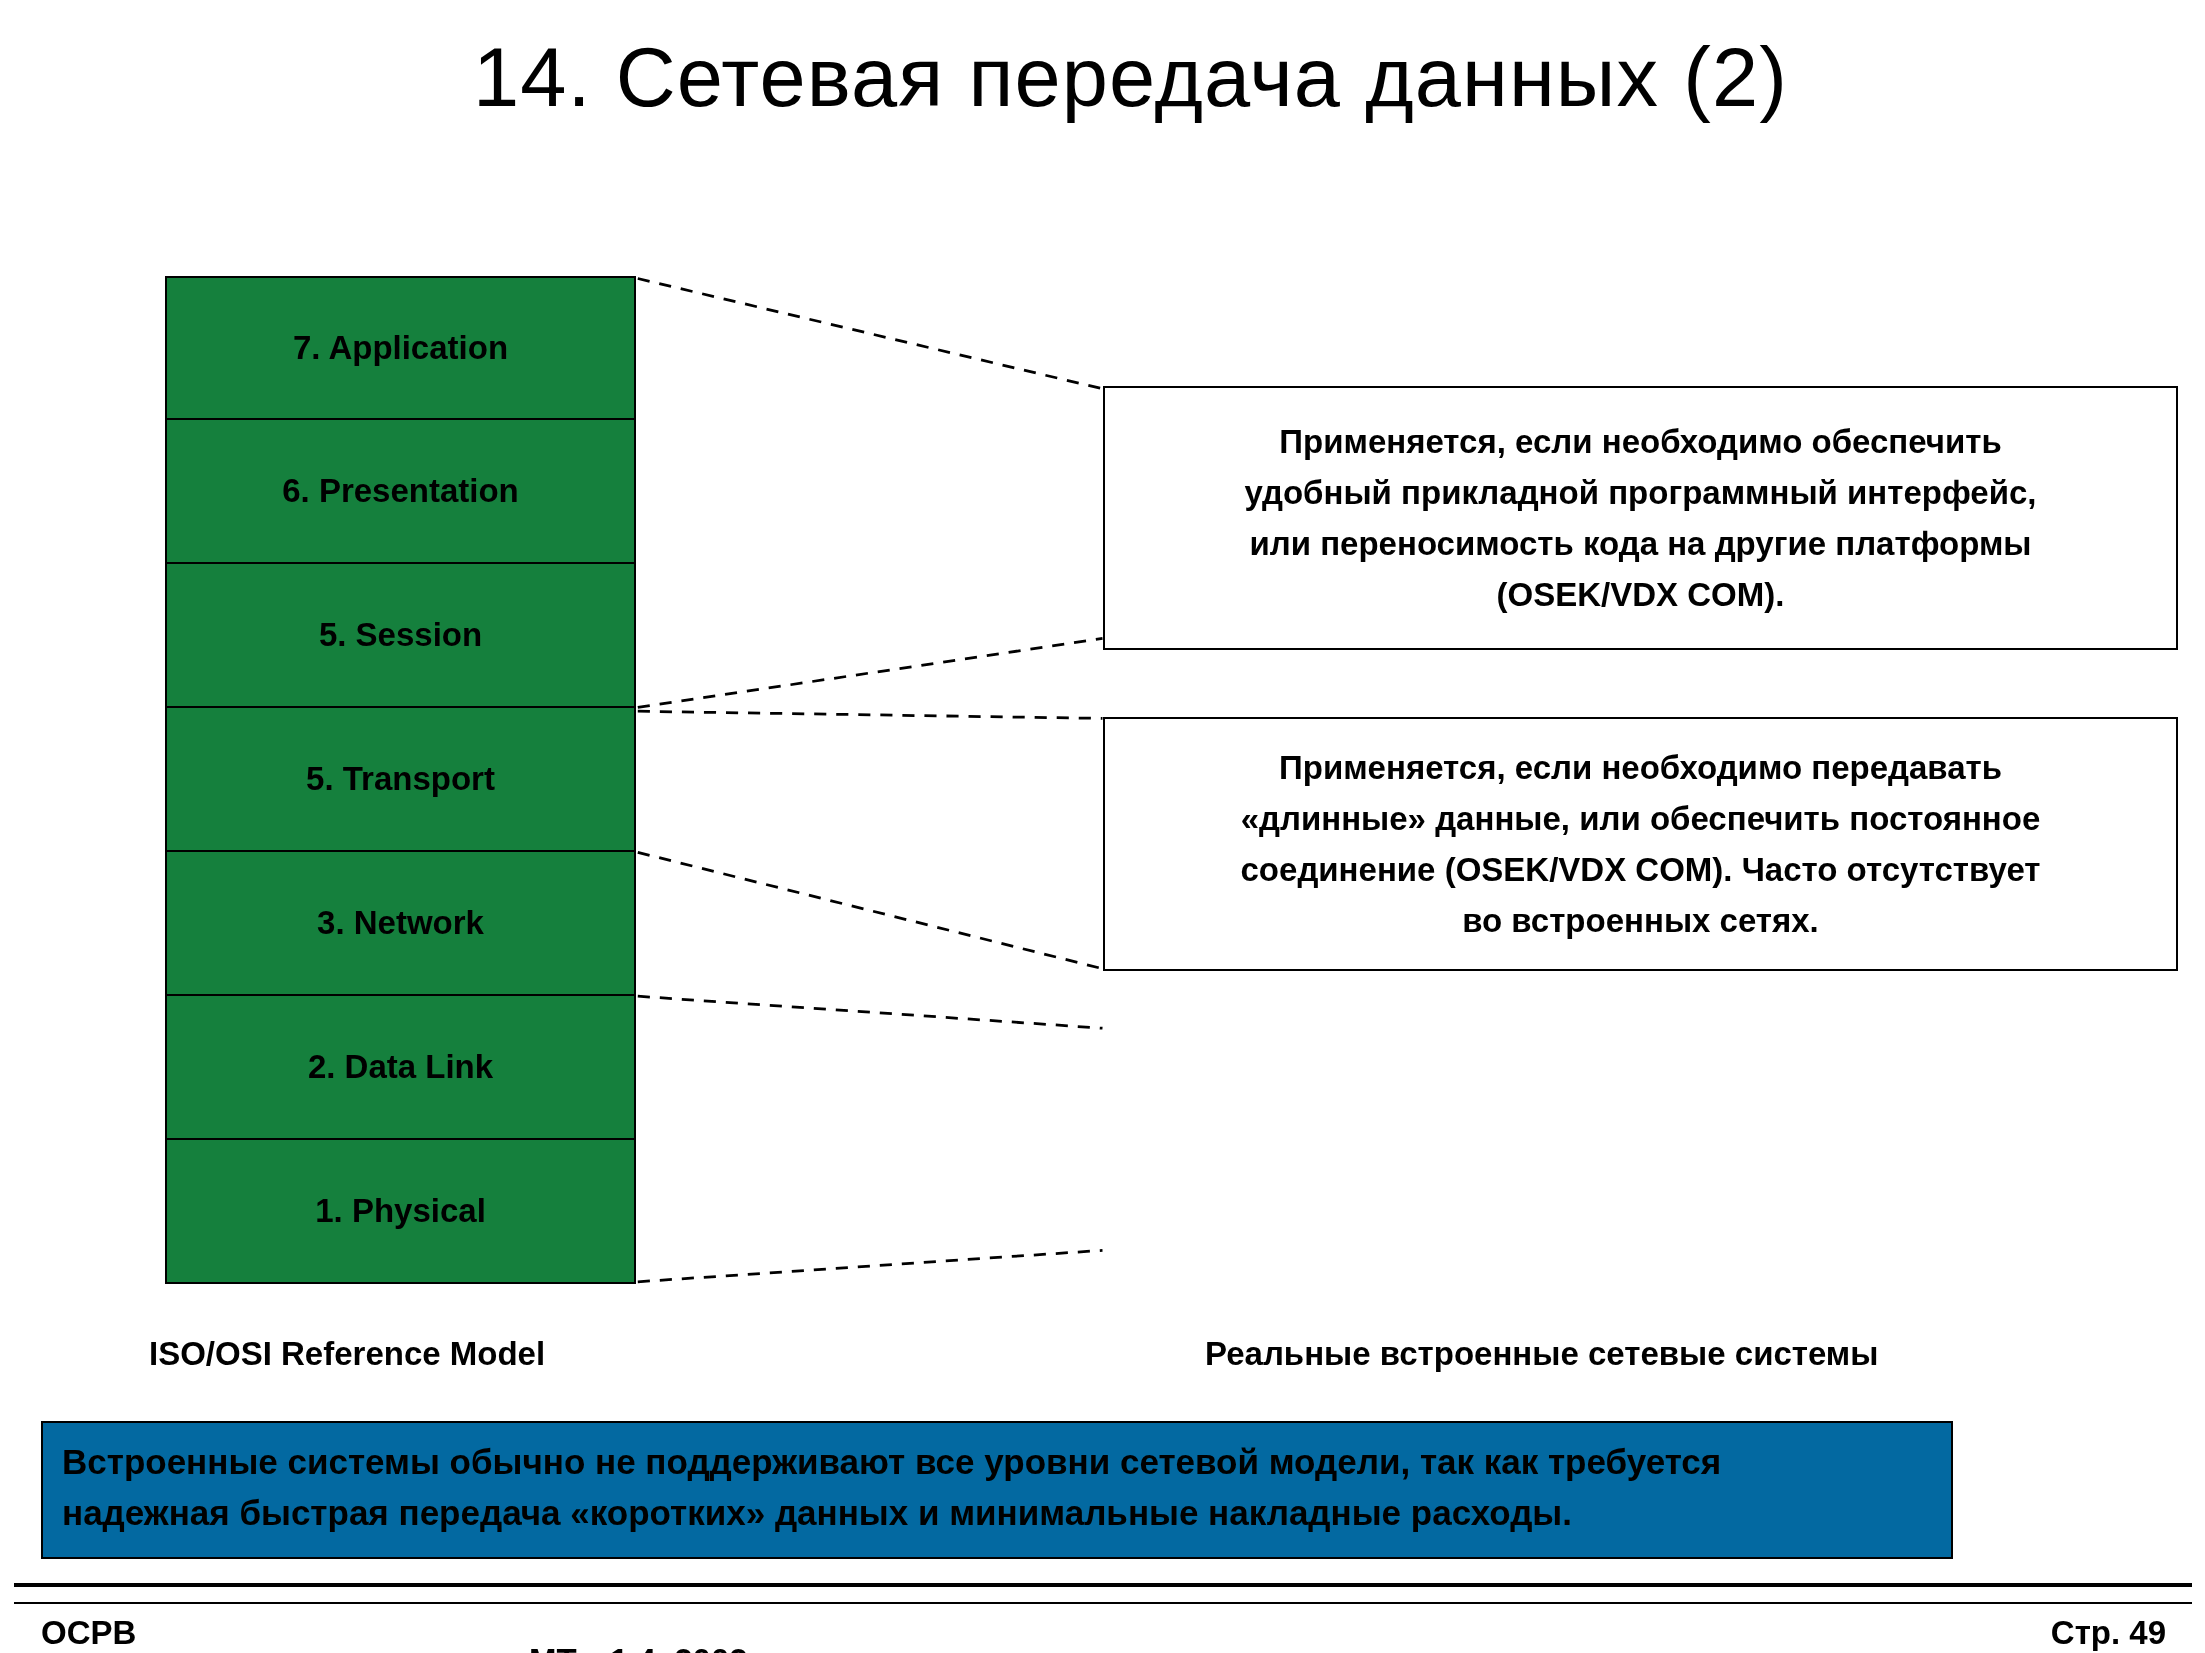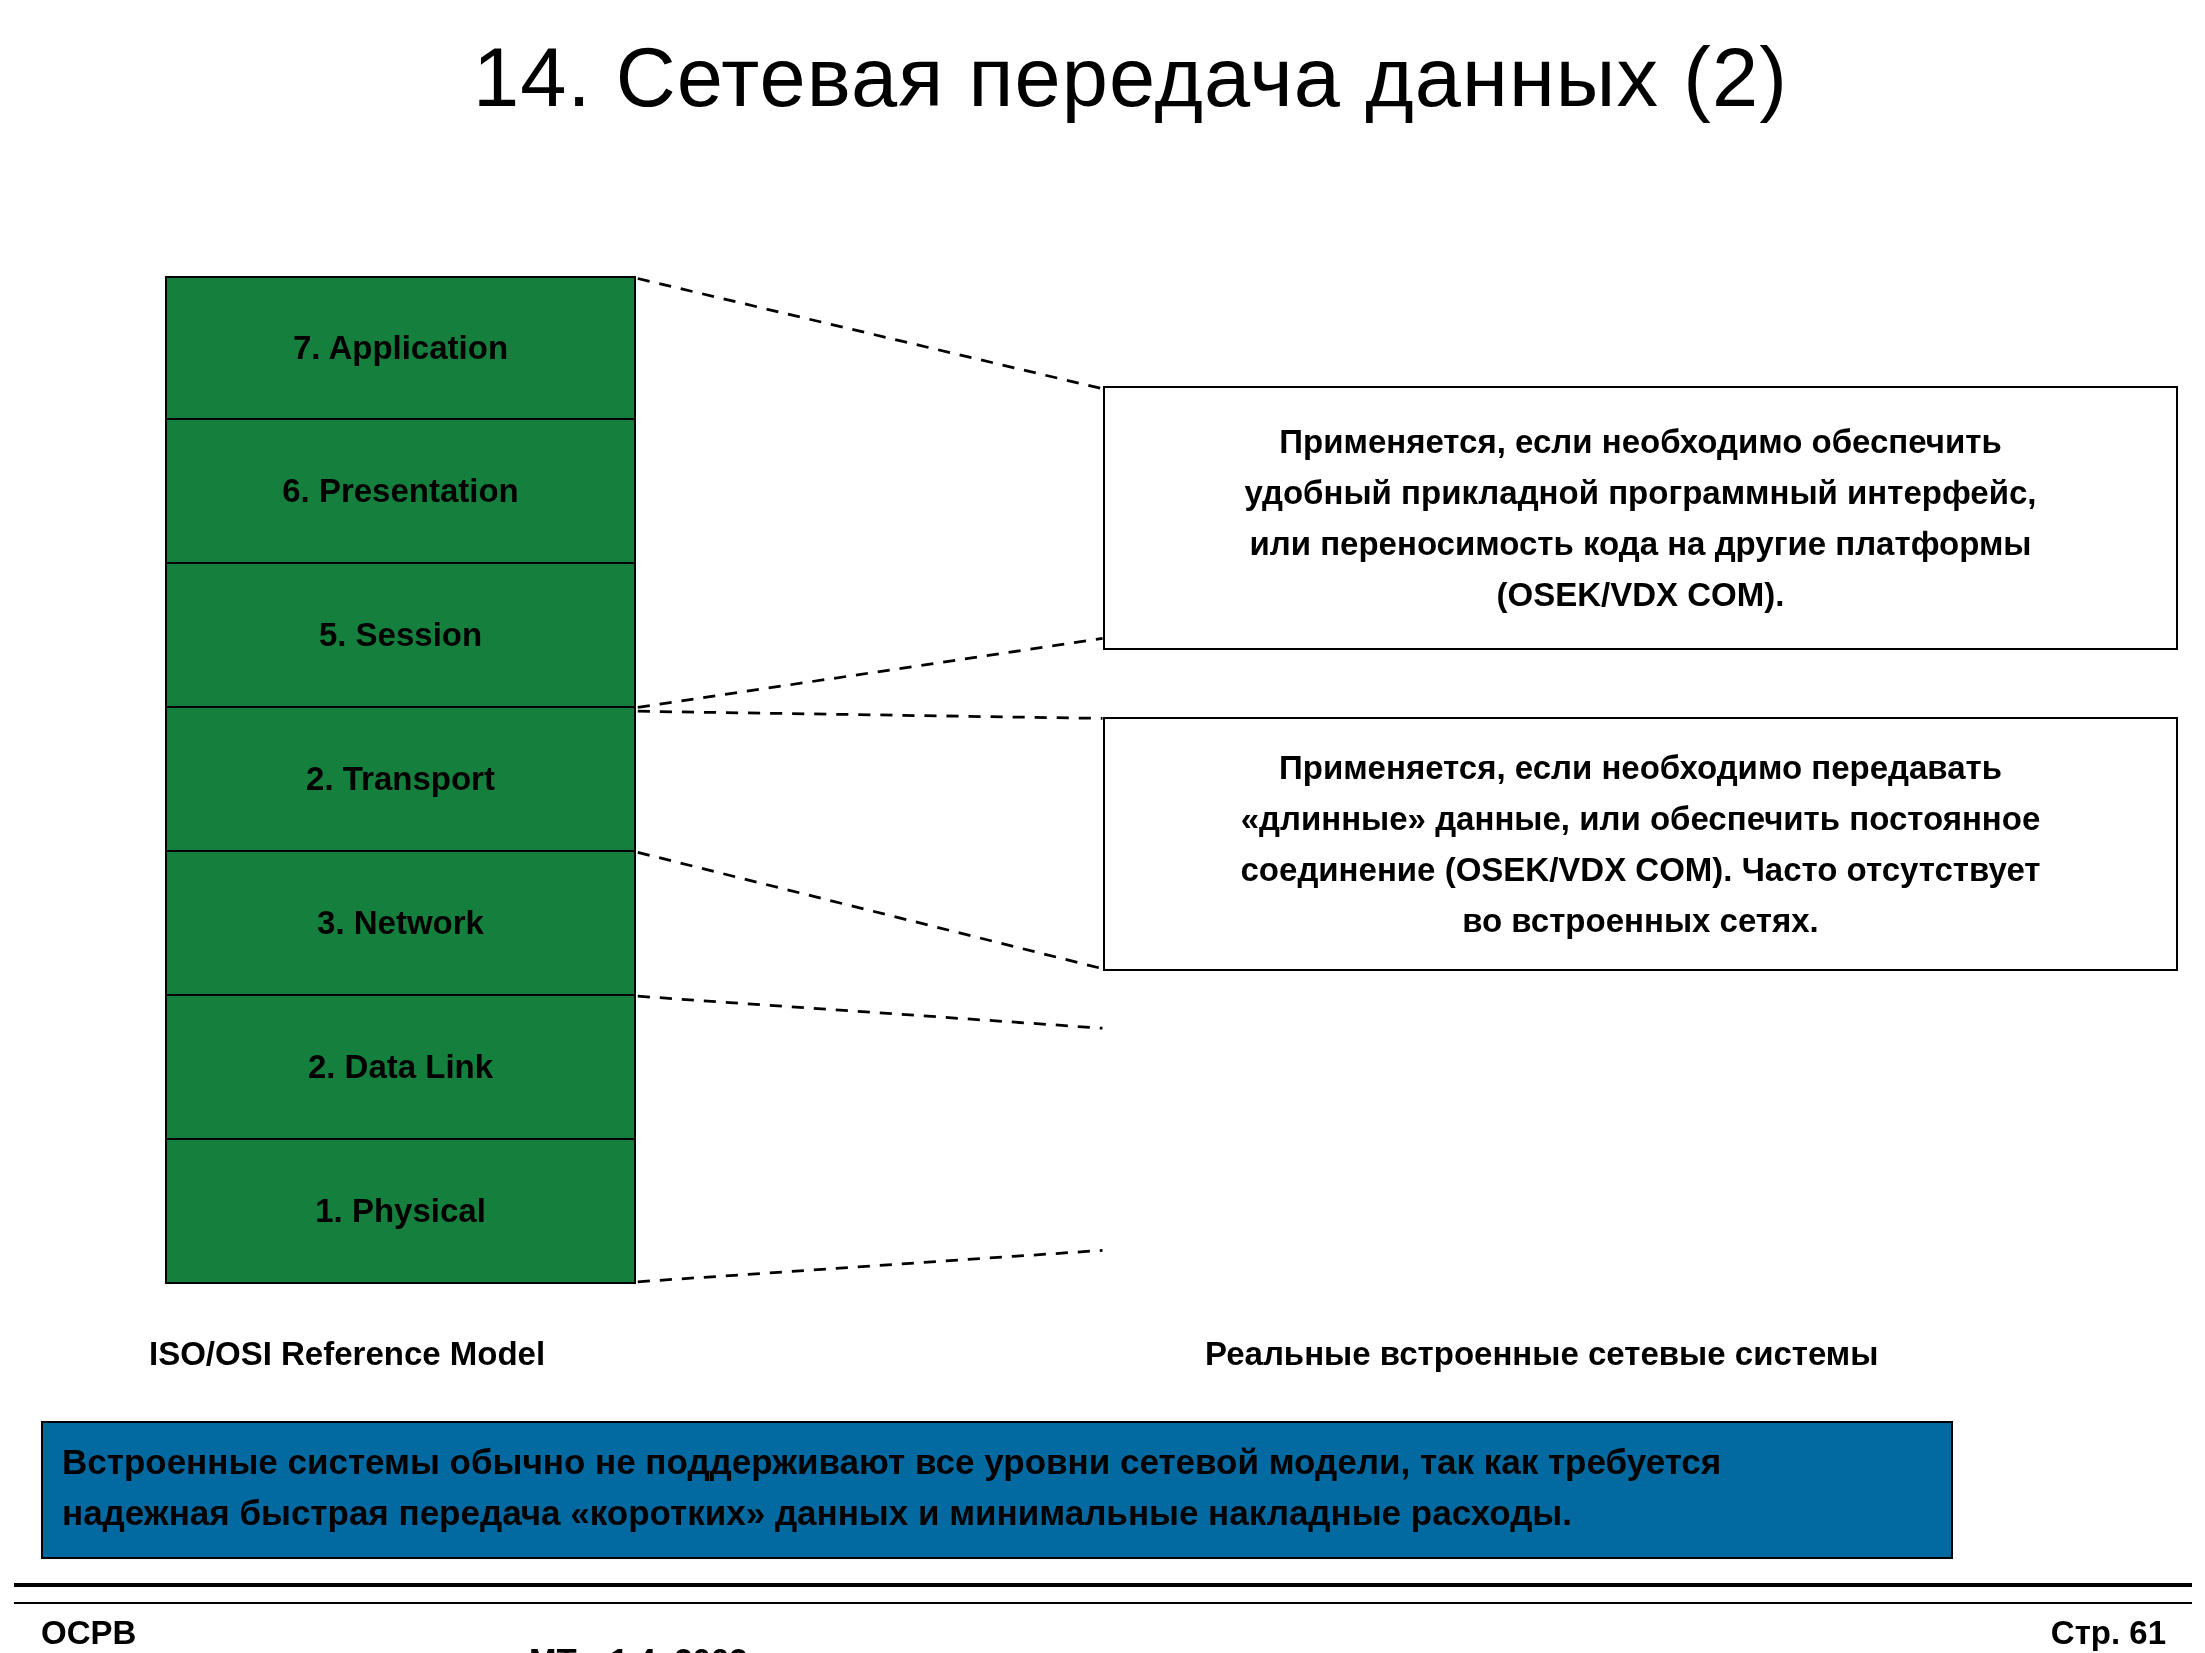--- a/index.html
+++ b/index.html
@@ -81,21 +81,21 @@
       <line x1="1157" y1="1546" x2="2000" y2="1757"></line>
       <line x1="1157" y1="1807" x2="2000" y2="1865"></line>
       <line x1="1157" y1="2325" x2="2000" y2="2268"></line>
     </g>
   </svg>
 
   <div class="stack">
     <div class="layer">7. Application</div>
     <div class="layer">6. Presentation</div>
     <div class="layer">5. Session</div>
-    <div class="layer">2. Transport</div>
+    <div class="layer">5. Transport</div>
     <div class="layer">3. Network</div>
     <div class="layer">2. Data Link</div>
     <div class="layer">1. Physical</div>
   </div>
 
   <div class="annot annot-1">Применяется, если необходимо обеспечить
 удобный прикладной программный интерфейс,
 или переносимость кода на другие платформы
 (OSEK/VDX COM).</div>
   <div class="annot annot-2">Применяется, если необходимо передавать
@@ -108,17 +108,17 @@
 
   <div class="note" style="background: #0369a1;">Встроенные системы обычно не поддерживают все уровни сетевой модели, так как требуется
 надежная быстрая передача «коротких» данных и минимальные накладные расходы.</div>
 
   <div class="rule-top"></div>
   <div class="rule-bottom"></div>
 
   <div class="footer">
     <span class="footer-left">ОСРВ</span>
     <span class="footer-center">МТ, v1.4, 2002</span>
-    <span class="footer-right">Стр. 61</span>
+    <span class="footer-right">Стр. 49</span>
   </div>
 
 </div>
 
 
 </body></html>

